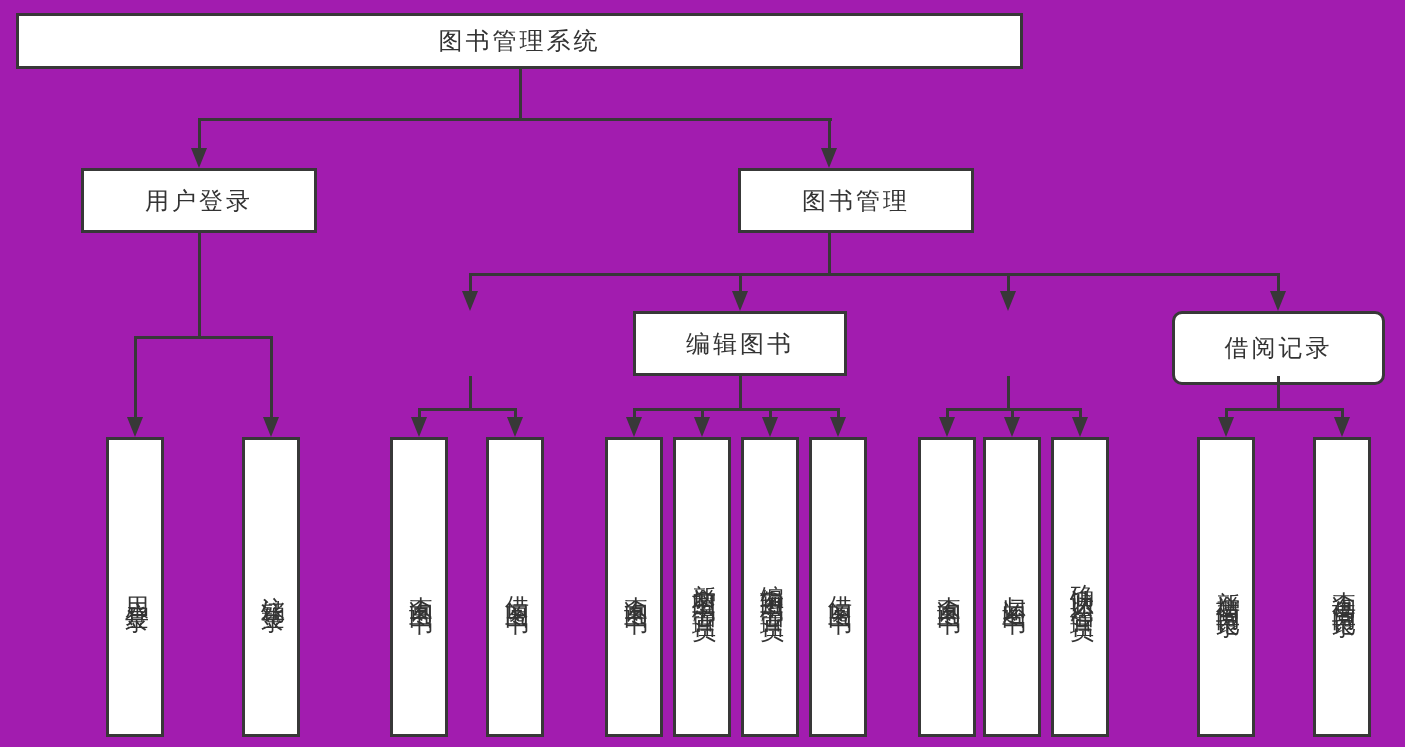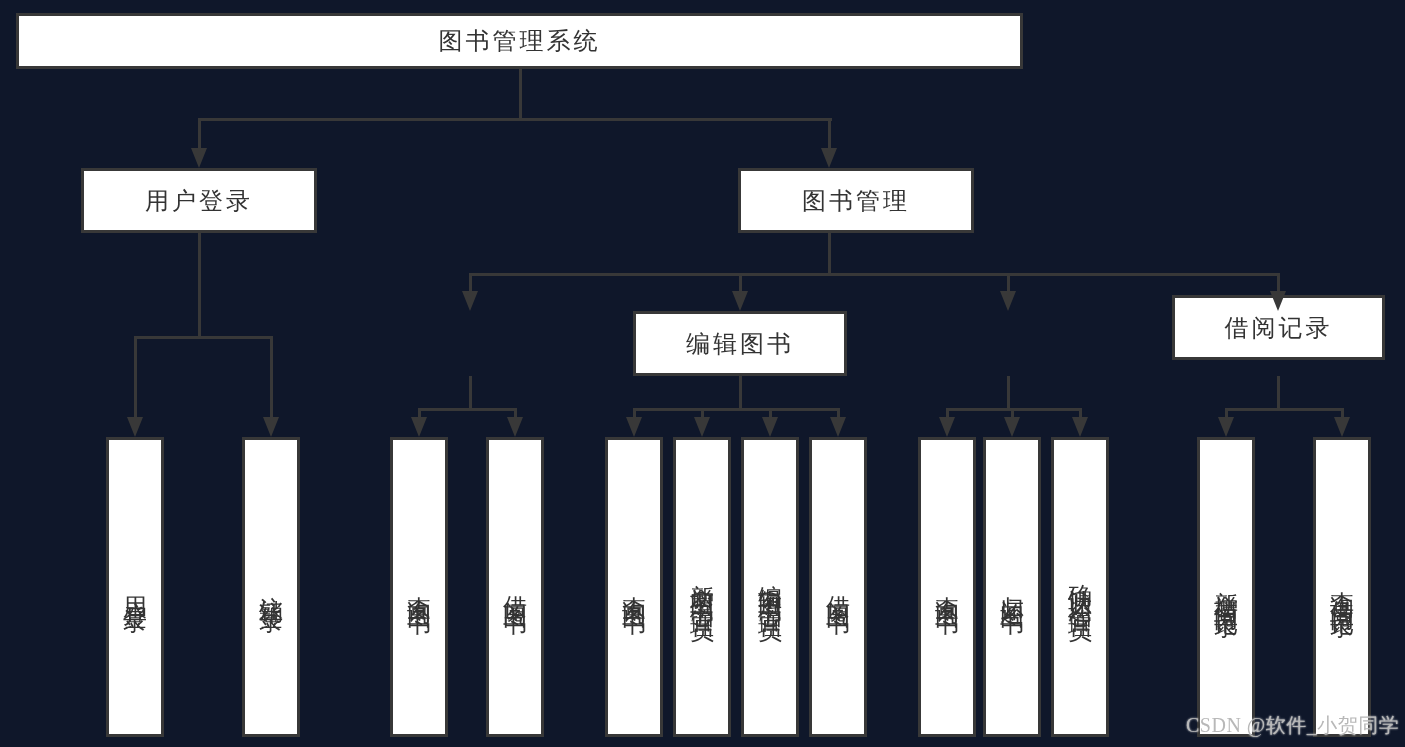--- a/index.html
+++ b/index.html
@@ -1,18 +1,18 @@
 <!DOCTYPE html>
 <html><head>
 <meta charset="utf-8">
 <style>
   html,body{margin:0;padding:0;background:#fff;}
   .stage{
-    position:relative;width:1405px;height:747px;background:#0f172a;
-    font-family:Liberation Serif, serif;overflow:hidden;
+    position:relative;width:1405px;height:747px;background:#a21caf;
+    font-family:Liberation Mono, monospace;overflow:hidden;
   }
   .node{
     position:absolute;background:#ffffff;border:3px solid #383838;
     box-sizing:border-box;display:flex;align-items:center;justify-content:center;
   }
   .hlabel{
     font-size:24px;letter-spacing:3px;color:#333333;white-space:nowrap;
   }
   .leaf{top:437px;width:58px;height:300px;}
   .vlabel{
@@ -44,21 +44,21 @@
   <div class="node" style="left:81px;top:168px;width:236px;height:65px;">
     <span class="hlabel">用户登录</span>
   </div>
   <div class="node" style="left:738px;top:168px;width:236px;height:65px;">
     <span class="hlabel">图书管理</span>
   </div>
 
   <div class="node" style="left:633px;top:311px;width:214px;height:65px;">
     <span class="hlabel">编辑图书</span>
   </div>
-  <div class="node" style="left:1172px;top:295px;width:213px;height:65px;">
+  <div class="node" style="left:1172px;top:311px;width:213px;height:74px;border-radius:10px;">
     <span class="hlabel">借阅记录</span>
   </div>
 
   <div class="node leaf" style="left:106px;">
     <span class="vlabel">用户登录</span>
   </div>
   <div class="node leaf" style="left:242px;">
     <span class="vlabel">注销登录</span>
   </div>
 
@@ -151,15 +151,14 @@
   <div class="vline" style="left:1079px;top:408px;height:12px;"></div>
   <div class="arrow" style="left:1072px;top:417px;"></div>
 
   <div class="vline" style="left:1277px;top:376px;height:35px;"></div>
   <div class="hline" style="left:1225px;top:408px;width:119px;"></div>
   <div class="vline" style="left:1225px;top:408px;height:12px;"></div>
   <div class="arrow" style="left:1218px;top:417px;"></div>
   <div class="vline" style="left:1341px;top:408px;height:12px;"></div>
   <div class="arrow" style="left:1334px;top:417px;"></div>
 
-  <div class="watermark">CSDN @软件_小贺同学</div>
 
 </div>
 
 </body></html>

